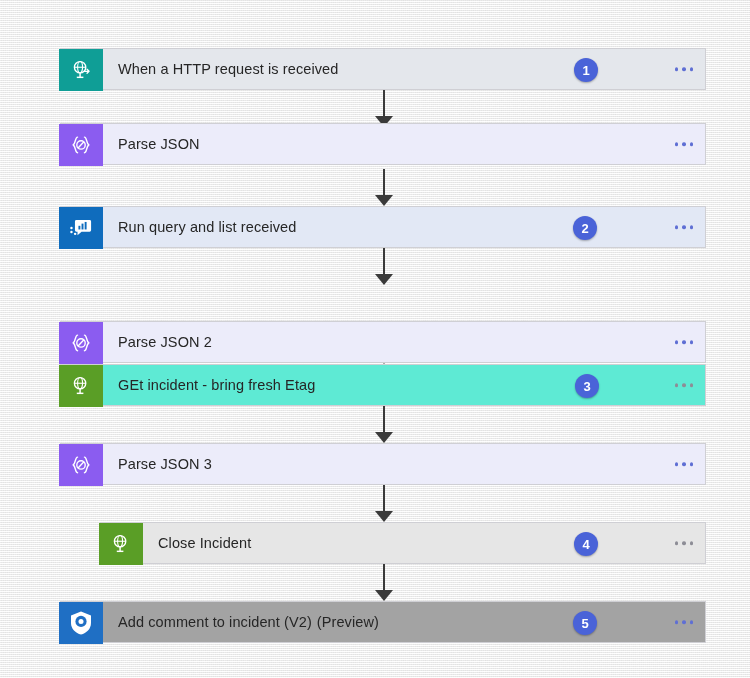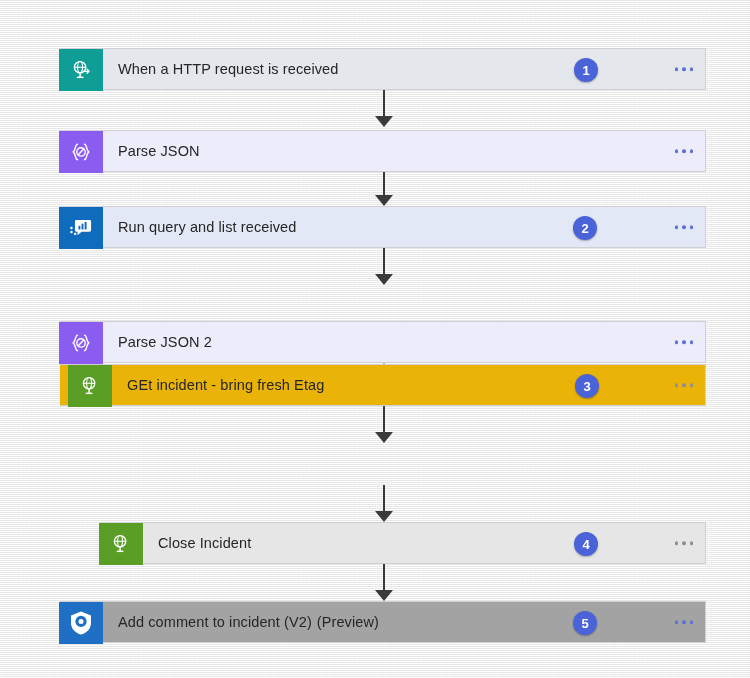--- a/index.html
+++ b/index.html
@@ -162,21 +162,21 @@
           <div class="dots">
             <i></i>
             <i></i>
             <i></i>
           </div>
         </div>
       </div>
     </div>
     <div class="conn" style="top: 169px; height: 26px;"></div>
     <div class="arrowhead" style="top: 195px;"></div>
-    <div class="step-wrap" style="top: 130px;">
+    <div class="step-wrap" style="top: 123px;">
       <div class="card" style="background: rgb(236, 236, 250);">
         <div class="icon-box" style="background: rgb(139, 92, 240);">
           <svg width="24" height="22" viewBox="0 0 26 24">
             <path d="M9.2 3.4 C6.6 3.4 7.4 9.6 4.6 11.9 C7.4 14.2 6.6 20.4 9.2 20.4" fill="none" stroke="white" stroke-width="1.6" stroke-linecap="round"></path>
             <path d="M16.8 3.4 C19.4 3.4 18.6 9.6 21.4 11.9 C18.6 14.2 19.4 20.4 16.8 20.4" fill="none" stroke="white" stroke-width="1.6" stroke-linecap="round"></path>
             <circle cx="13" cy="11.9" r="4.6" fill="none" stroke="white" stroke-width="1.5"></circle>
             <line x1="10.1" y1="15" x2="15.9" y2="8.8" stroke="white" stroke-width="1.5" stroke-linecap="round"></line>
           </svg>
         </div>
         <div class="body">
@@ -233,21 +233,21 @@
             <i></i>
             <i></i>
             <i></i>
           </div>
         </div>
       </div>
     </div>
     <div class="conn" style="top: 406px; height: 26px;"></div>
     <div class="arrowhead" style="top: 432px;"></div>
     <div class="step-wrap" style="top: 364px;">
-      <div class="card" style="background: #eab308; padding-left: 9px;">
+      <div class="card" style="background: #5eead4;">
         <div class="icon-box" style="background: rgb(90, 158, 38);">
           <svg width="22" height="22" viewBox="0 0 24 24">
             <circle cx="11" cy="9" r="6.2" fill="none" stroke="white" stroke-width="1.5"></circle>
             <ellipse cx="11" cy="9" rx="2.7" ry="6.2" fill="none" stroke="white" stroke-width="1.2"></ellipse>
             <line x1="4.8" y1="9" x2="17.2" y2="9" stroke="white" stroke-width="1.2"></line>
             <line x1="11" y1="15.2" x2="11" y2="20" stroke="white" stroke-width="1.6"></line>
             <line x1="7.4" y1="20" x2="14.6" y2="20" stroke="white" stroke-width="1.6"></line>
           </svg>
         </div>
         <div class="body">
@@ -256,20 +256,40 @@
           <div class="dots gray">
             <i></i>
             <i></i>
             <i></i>
           </div>
         </div>
       </div>
     </div>
     <div class="conn" style="top: 485px; height: 26px;"></div>
     <div class="arrowhead" style="top: 511px;"></div>
+    <div class="step-wrap" style="top: 443px;">
+      <div class="card" style="background: rgb(236, 236, 250);">
+        <div class="icon-box" style="background: rgb(139, 92, 240);">
+          <svg width="24" height="22" viewBox="0 0 26 24">
+            <path d="M9.2 3.4 C6.6 3.4 7.4 9.6 4.6 11.9 C7.4 14.2 6.6 20.4 9.2 20.4" fill="none" stroke="white" stroke-width="1.6" stroke-linecap="round"></path>
+            <path d="M16.8 3.4 C19.4 3.4 18.6 9.6 21.4 11.9 C18.6 14.2 19.4 20.4 16.8 20.4" fill="none" stroke="white" stroke-width="1.6" stroke-linecap="round"></path>
+            <circle cx="13" cy="11.9" r="4.6" fill="none" stroke="white" stroke-width="1.5"></circle>
+            <line x1="10.1" y1="15" x2="15.9" y2="8.8" stroke="white" stroke-width="1.5" stroke-linecap="round"></line>
+          </svg>
+        </div>
+        <div class="body">
+          <span class="title">Parse JSON 3</span>
+          <div class="dots">
+            <i></i>
+            <i></i>
+            <i></i>
+          </div>
+        </div>
+      </div>
+    </div>
     <div class="conn" style="top: 564px; height: 26px;"></div>
     <div class="arrowhead" style="top: 590px;"></div>
     <div class="step-wrap" style="top: 522px;">
       <div class="card" style="background: rgb(230, 230, 230); margin-left: 40px;">
         <div class="icon-box" style="background: rgb(90, 158, 38);">
           <svg width="22" height="22" viewBox="0 0 24 24">
             <circle cx="11" cy="9" r="6.2" fill="none" stroke="white" stroke-width="1.5"></circle>
             <ellipse cx="11" cy="9" rx="2.7" ry="6.2" fill="none" stroke="white" stroke-width="1.2"></ellipse>
             <line x1="4.8" y1="9" x2="17.2" y2="9" stroke="white" stroke-width="1.2"></line>
             <line x1="11" y1="15.2" x2="11" y2="20" stroke="white" stroke-width="1.6"></line>

